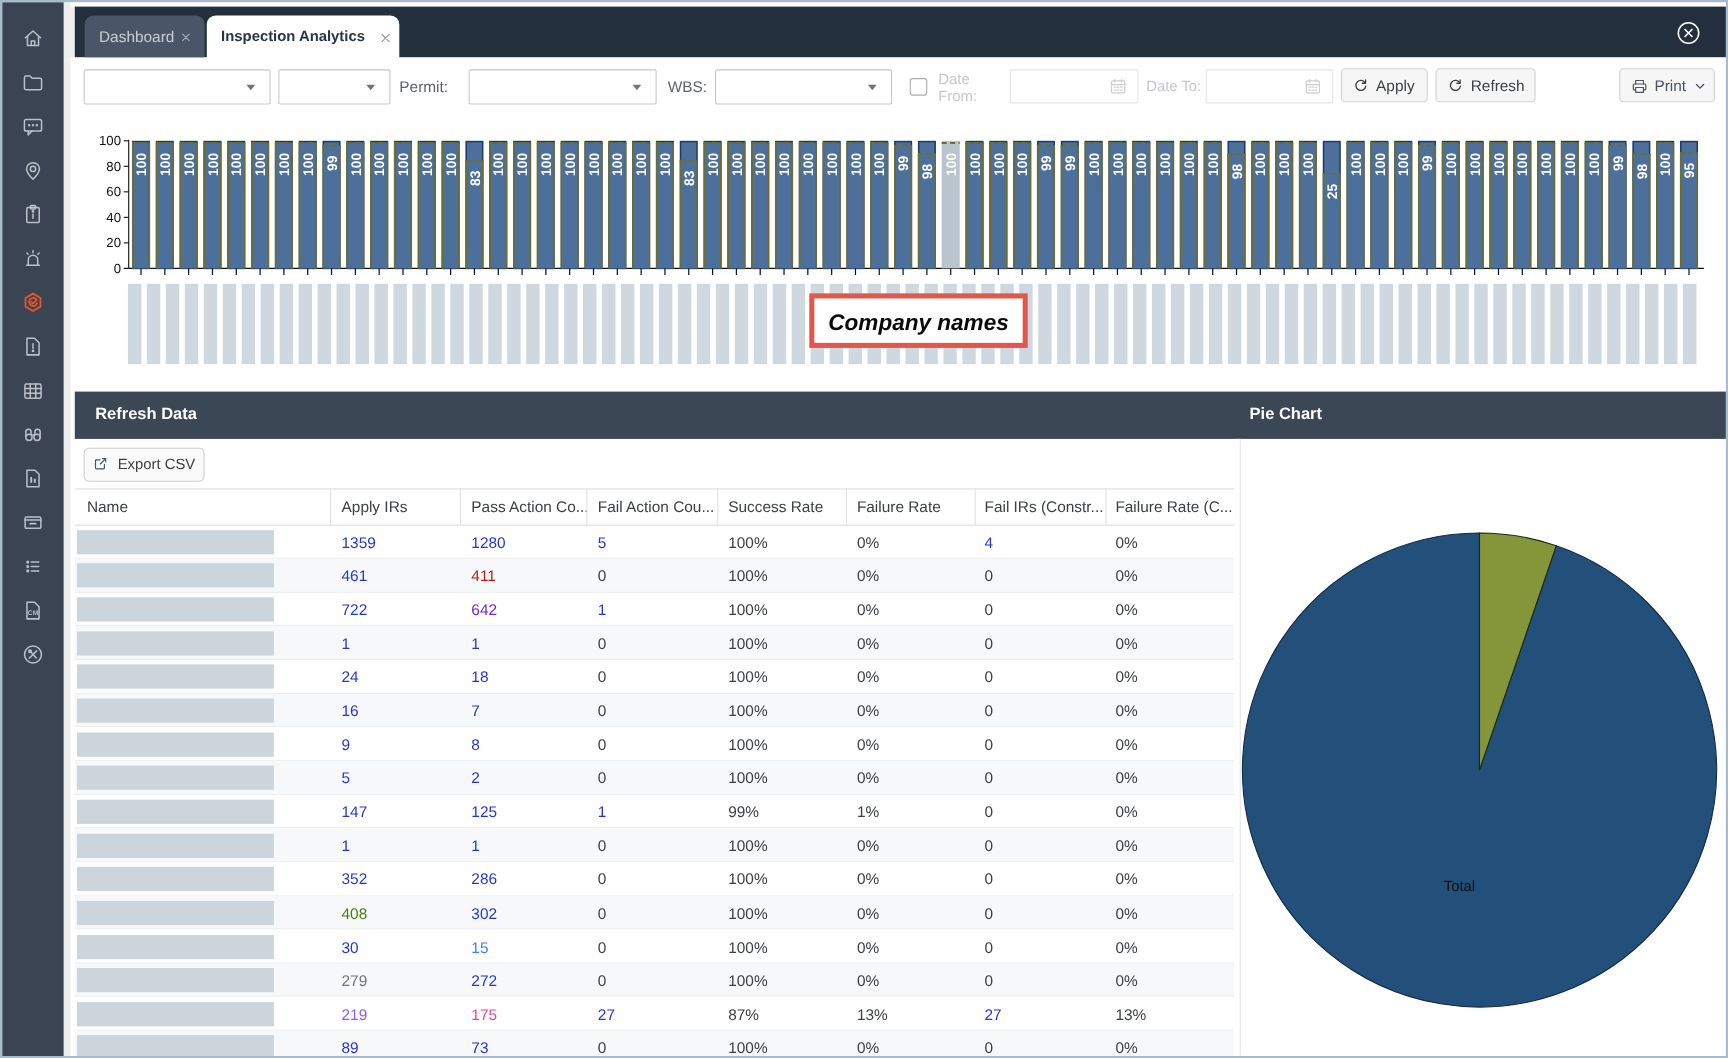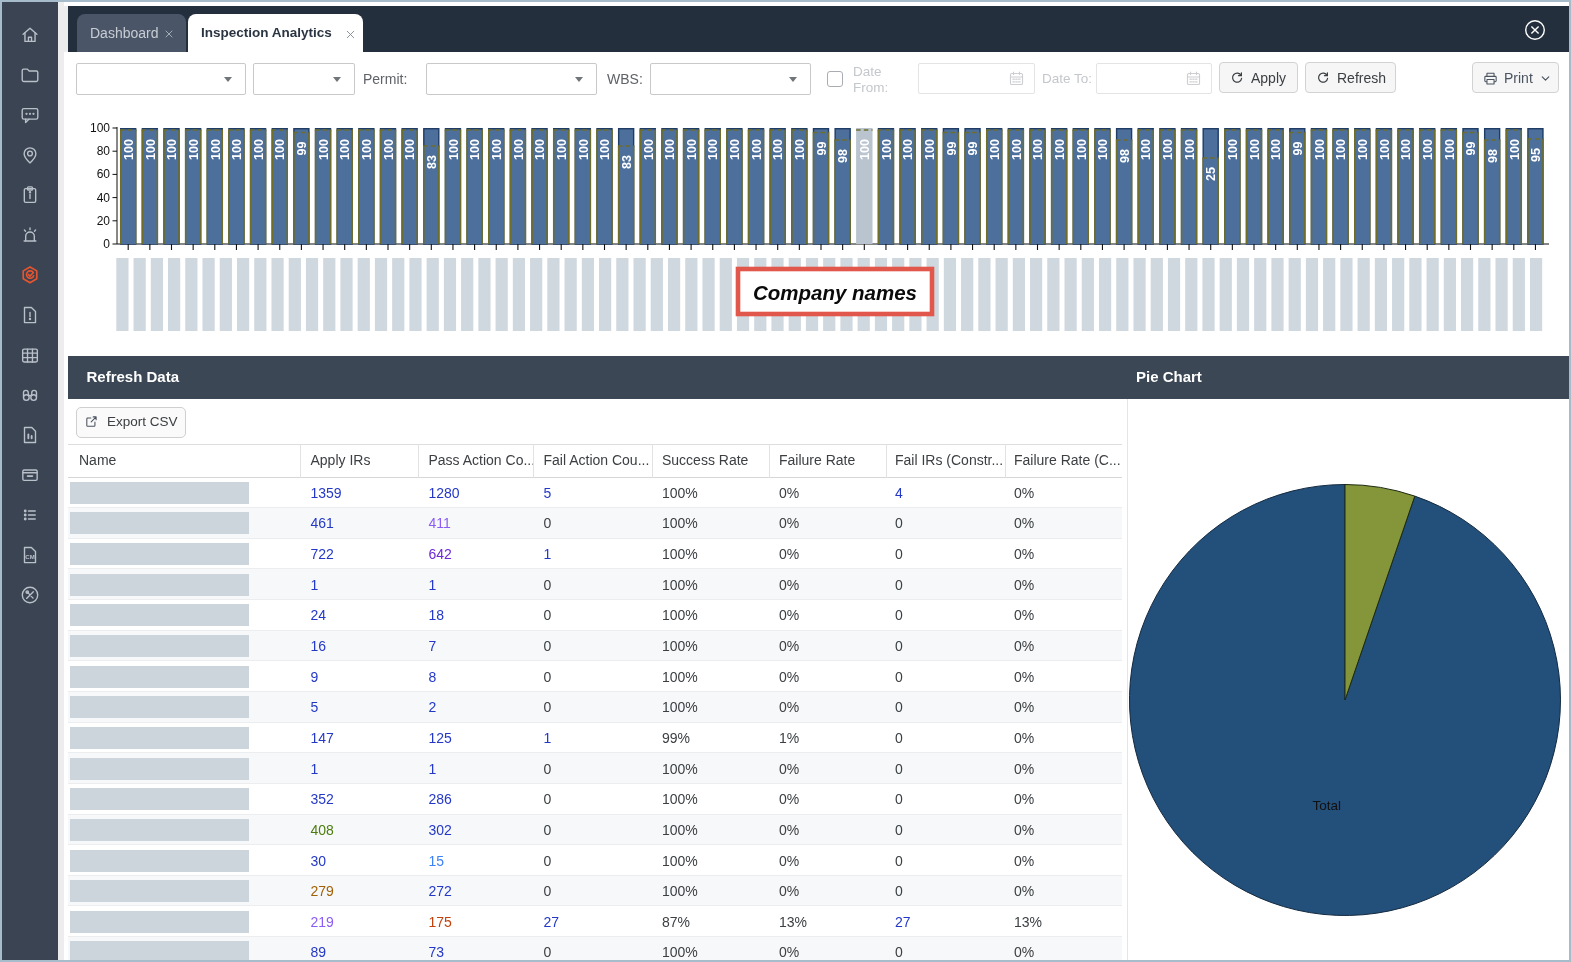--- a/index.html
+++ b/index.html
@@ -669,21 +669,21 @@
 <div style="position:absolute;left:310.5px;top:484.8px;font-size:14px;color:#2438c8">1359</div>
 <div style="position:absolute;left:428.5px;top:484.8px;font-size:14px;color:#2438c8">1280</div>
 <div style="position:absolute;left:543.5px;top:484.8px;font-size:14px;color:#2438c8">5</div>
 <div style="position:absolute;left:662px;top:484.8px;font-size:14px;color:#3c4043">100%</div>
 <div style="position:absolute;left:779px;top:484.8px;font-size:14px;color:#3c4043">0%</div>
 <div style="position:absolute;left:895px;top:484.8px;font-size:14px;color:#2438c8">4</div>
 <div style="position:absolute;left:1014px;top:484.8px;font-size:14px;color:#3c4043">0%</div>
 <div style="position:absolute;left:67.5px;top:508.1px;width:1054px;height:30.64px;background:#f7f8f9;border-bottom:1px solid #ebedef"></div>
 <div style="position:absolute;left:70px;top:512.4px;width:179px;height:22px;background:#ccd5dc"></div>
 <div style="position:absolute;left:310.5px;top:515.4px;font-size:14px;color:#2438c8">461</div>
-<div style="position:absolute;left:428.5px;top:515.4px;font-size:14px;color:#8b5cf6">411</div>
+<div style="position:absolute;left:428.5px;top:515.4px;font-size:14px;color:#b91c1c">411</div>
 <div style="position:absolute;left:543.5px;top:515.4px;font-size:14px;color:#3c4043">0</div>
 <div style="position:absolute;left:662px;top:515.4px;font-size:14px;color:#3c4043">100%</div>
 <div style="position:absolute;left:779px;top:515.4px;font-size:14px;color:#3c4043">0%</div>
 <div style="position:absolute;left:895px;top:515.4px;font-size:14px;color:#3c4043">0</div>
 <div style="position:absolute;left:1014px;top:515.4px;font-size:14px;color:#3c4043">0%</div>
 <div style="position:absolute;left:67.5px;top:538.8px;width:1054px;height:30.64px;background:#ffffff;border-bottom:1px solid #ebedef"></div>
 <div style="position:absolute;left:70px;top:543.1px;width:179px;height:22px;background:#ccd5dc"></div>
 <div style="position:absolute;left:310.5px;top:546.1px;font-size:14px;color:#2438c8">722</div>
 <div style="position:absolute;left:428.5px;top:546.1px;font-size:14px;color:#6d28d9">642</div>
 <div style="position:absolute;left:543.5px;top:546.1px;font-size:14px;color:#2438c8">1</div>
@@ -776,31 +776,31 @@
 <div style="position:absolute;left:70px;top:849.5px;width:179px;height:22px;background:#ccd5dc"></div>
 <div style="position:absolute;left:310.5px;top:852.5px;font-size:14px;color:#2438c8">30</div>
 <div style="position:absolute;left:428.5px;top:852.5px;font-size:14px;color:#3b82f6">15</div>
 <div style="position:absolute;left:543.5px;top:852.5px;font-size:14px;color:#3c4043">0</div>
 <div style="position:absolute;left:662px;top:852.5px;font-size:14px;color:#3c4043">100%</div>
 <div style="position:absolute;left:779px;top:852.5px;font-size:14px;color:#3c4043">0%</div>
 <div style="position:absolute;left:895px;top:852.5px;font-size:14px;color:#3c4043">0</div>
 <div style="position:absolute;left:1014px;top:852.5px;font-size:14px;color:#3c4043">0%</div>
 <div style="position:absolute;left:67.5px;top:875.8px;width:1054px;height:30.64px;background:#f7f8f9;border-bottom:1px solid #ebedef"></div>
 <div style="position:absolute;left:70px;top:880.1px;width:179px;height:22px;background:#ccd5dc"></div>
-<div style="position:absolute;left:310.5px;top:883.1px;font-size:14px;color:#a16207">279</div>
+<div style="position:absolute;left:310.5px;top:883.1px;font-size:14px;color:#737373">279</div>
 <div style="position:absolute;left:428.5px;top:883.1px;font-size:14px;color:#2438c8">272</div>
 <div style="position:absolute;left:543.5px;top:883.1px;font-size:14px;color:#3c4043">0</div>
 <div style="position:absolute;left:662px;top:883.1px;font-size:14px;color:#3c4043">100%</div>
 <div style="position:absolute;left:779px;top:883.1px;font-size:14px;color:#3c4043">0%</div>
 <div style="position:absolute;left:895px;top:883.1px;font-size:14px;color:#3c4043">0</div>
 <div style="position:absolute;left:1014px;top:883.1px;font-size:14px;color:#3c4043">0%</div>
 <div style="position:absolute;left:67.5px;top:906.5px;width:1054px;height:30.64px;background:#ffffff;border-bottom:1px solid #ebedef"></div>
 <div style="position:absolute;left:70px;top:910.8px;width:179px;height:22px;background:#ccd5dc"></div>
 <div style="position:absolute;left:310.5px;top:913.8px;font-size:14px;color:#8b5cf6">219</div>
-<div style="position:absolute;left:428.5px;top:913.8px;font-size:14px;color:#c2410c">175</div>
+<div style="position:absolute;left:428.5px;top:913.8px;font-size:14px;color:#ec4899">175</div>
 <div style="position:absolute;left:543.5px;top:913.8px;font-size:14px;color:#2438c8">27</div>
 <div style="position:absolute;left:662px;top:913.8px;font-size:14px;color:#3c4043">87%</div>
 <div style="position:absolute;left:779px;top:913.8px;font-size:14px;color:#3c4043">13%</div>
 <div style="position:absolute;left:895px;top:913.8px;font-size:14px;color:#2438c8">27</div>
 <div style="position:absolute;left:1014px;top:913.8px;font-size:14px;color:#3c4043">13%</div>
 <div style="position:absolute;left:67.5px;top:937.1px;width:1054px;height:30.64px;background:#f7f8f9;border-bottom:1px solid #ebedef"></div>
 <div style="position:absolute;left:70px;top:941.4px;width:179px;height:22px;background:#ccd5dc"></div>
 <div style="position:absolute;left:310.5px;top:944.4px;font-size:14px;color:#2438c8">89</div>
 <div style="position:absolute;left:428.5px;top:944.4px;font-size:14px;color:#2438c8">73</div>
 <div style="position:absolute;left:543.5px;top:944.4px;font-size:14px;color:#3c4043">0</div>

